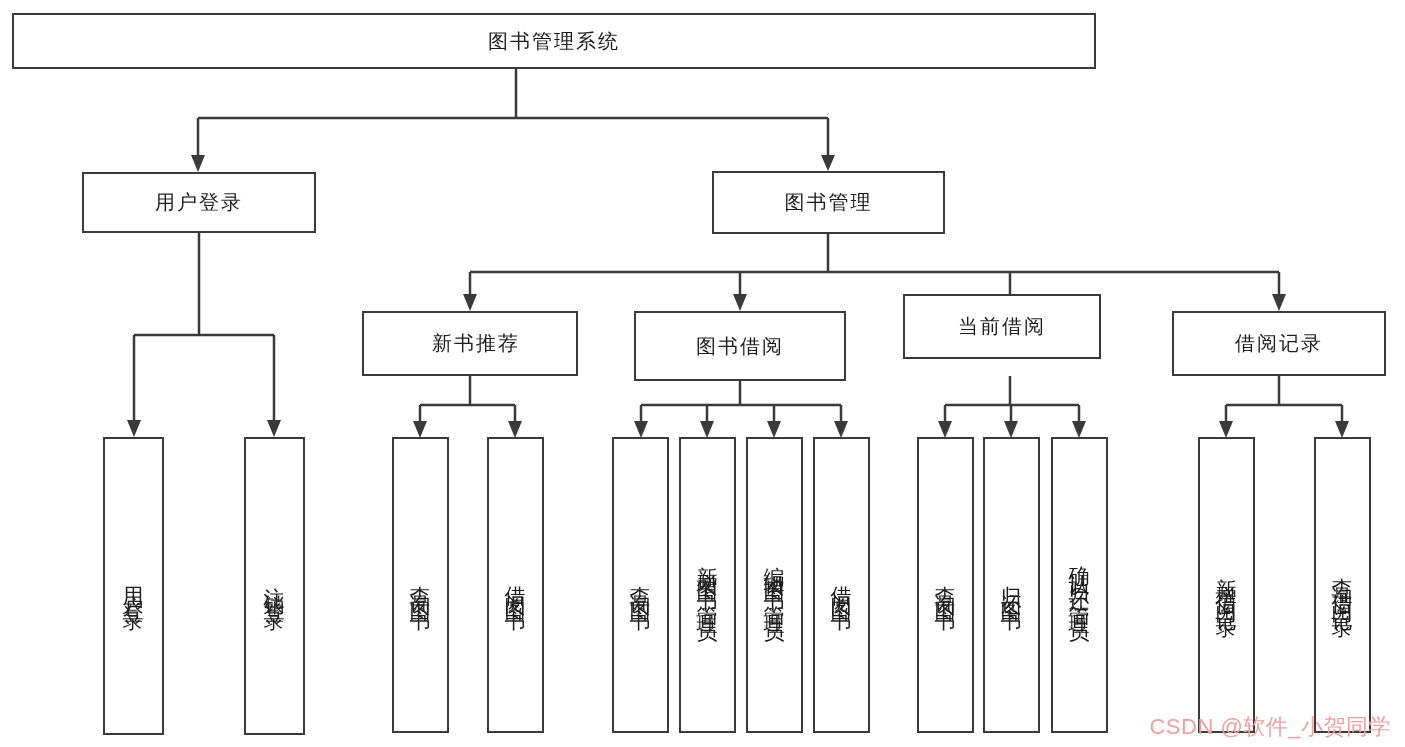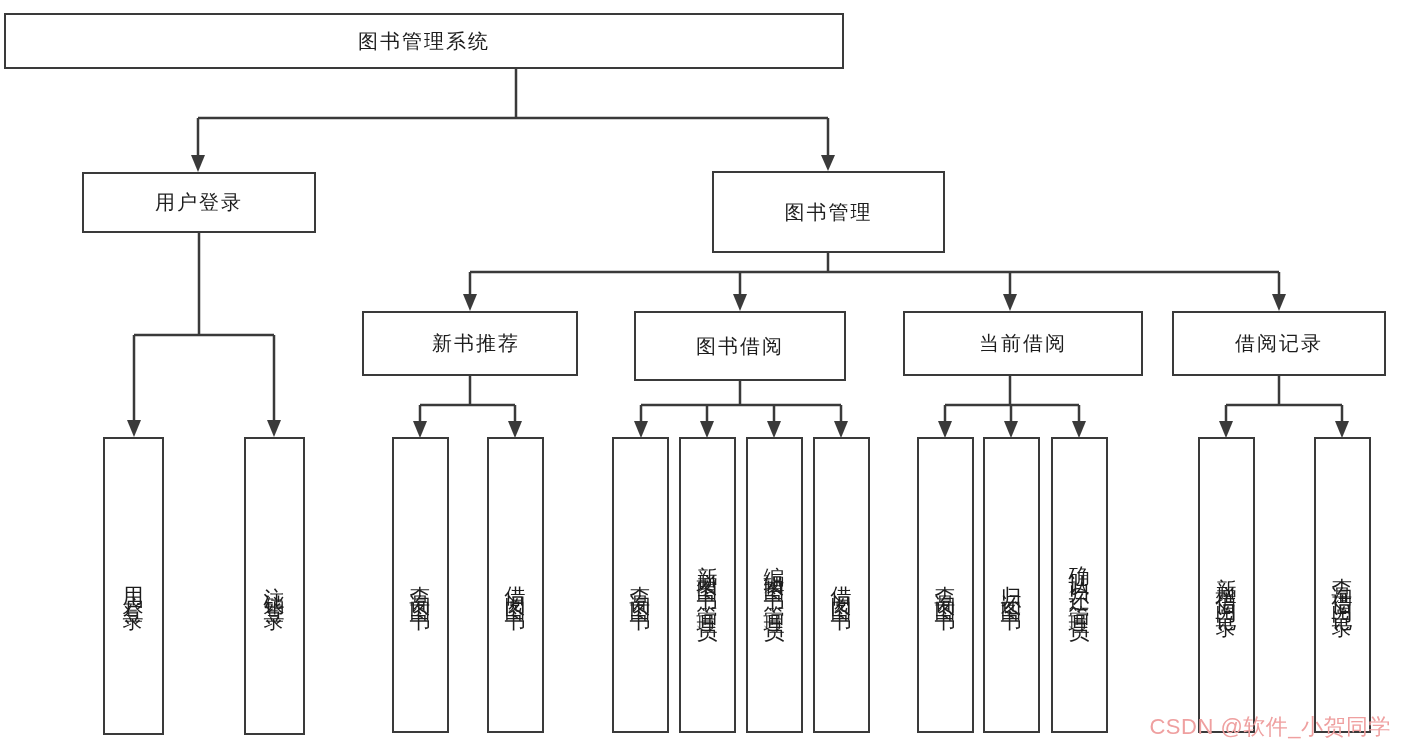--- a/index.html
+++ b/index.html
@@ -89,28 +89,28 @@
       <polygon points="1004,421 1018,421 1011,438"></polygon>
       <polygon points="1072,421 1086,421 1079,438"></polygon>
     </g>
     <g>
       <path d="M1279 376 V405 M1226 405 H1342 M1226 405 V425 M1342 405 V425"></path>
       <polygon points="1219,421 1233,421 1226,438"></polygon>
       <polygon points="1335,421 1349,421 1342,438"></polygon>
     </g>
   </svg>
 
-  <div class="node" style="left:4px;top:13px;width:840px;height:56px;font-family:Liberation Mono, monospace;">图书管理系统</div>
+  <div class="node" style="left:12px;top:13px;width:1084px;height:56px;font-family:Liberation Mono, monospace;">图书管理系统</div>
 
   <div class="node" style="left:82px;top:172px;width:234px;height:61px;">用户登录</div>
-  <div class="node" style="left:712px;top:171px;width:233px;height:82px;">图书管理</div>
+  <div class="node" style="left:712px;top:171px;width:233px;height:63px;">图书管理</div>
 
   <div class="node" style="left:362px;top:311px;width:216px;height:65px;padding-left:12px;">新书推荐</div>
   <div class="node" style="left:634px;top:311px;width:212px;height:70px;">图书借阅</div>
-  <div class="node" style="left:903px;top:311px;width:240px;height:65px;font-family:Liberation Serif, serif;">当前借阅</div>
+  <div class="node" style="left:903px;top:294px;width:198px;height:65px;font-family:Liberation Serif, serif;">当前借阅</div>
   <div class="node" style="left:1172px;top:311px;width:214px;height:65px;">借阅记录</div>
 
   <div class="node leaf" style="left:103px;top:437px;width:61px;height:298px;">用户登录</div>
   <div class="node leaf" style="left:244px;top:437px;width:61px;height:298px;">注销登录</div>
 
   <div class="node leaf" style="left:392px;top:437px;width:57px;height:296px;">查询图书</div>
   <div class="node leaf" style="left:487px;top:437px;width:57px;height:296px;">借阅图书</div>
 
   <div class="node leaf" style="left:612px;top:437px;width:57px;height:296px;">查询图书</div>
   <div class="node leaf" style="left:679px;top:437px;width:57px;height:296px;">新增图书（管理员）</div>

